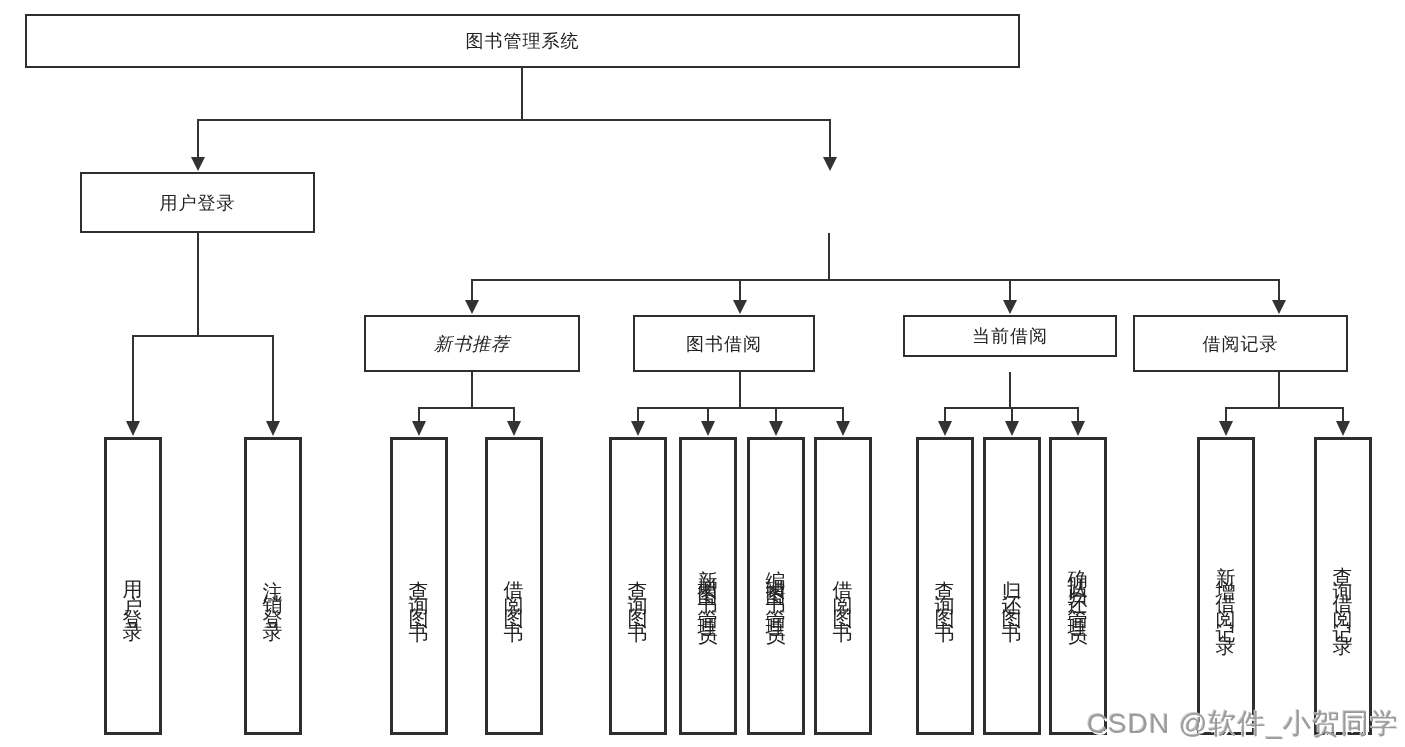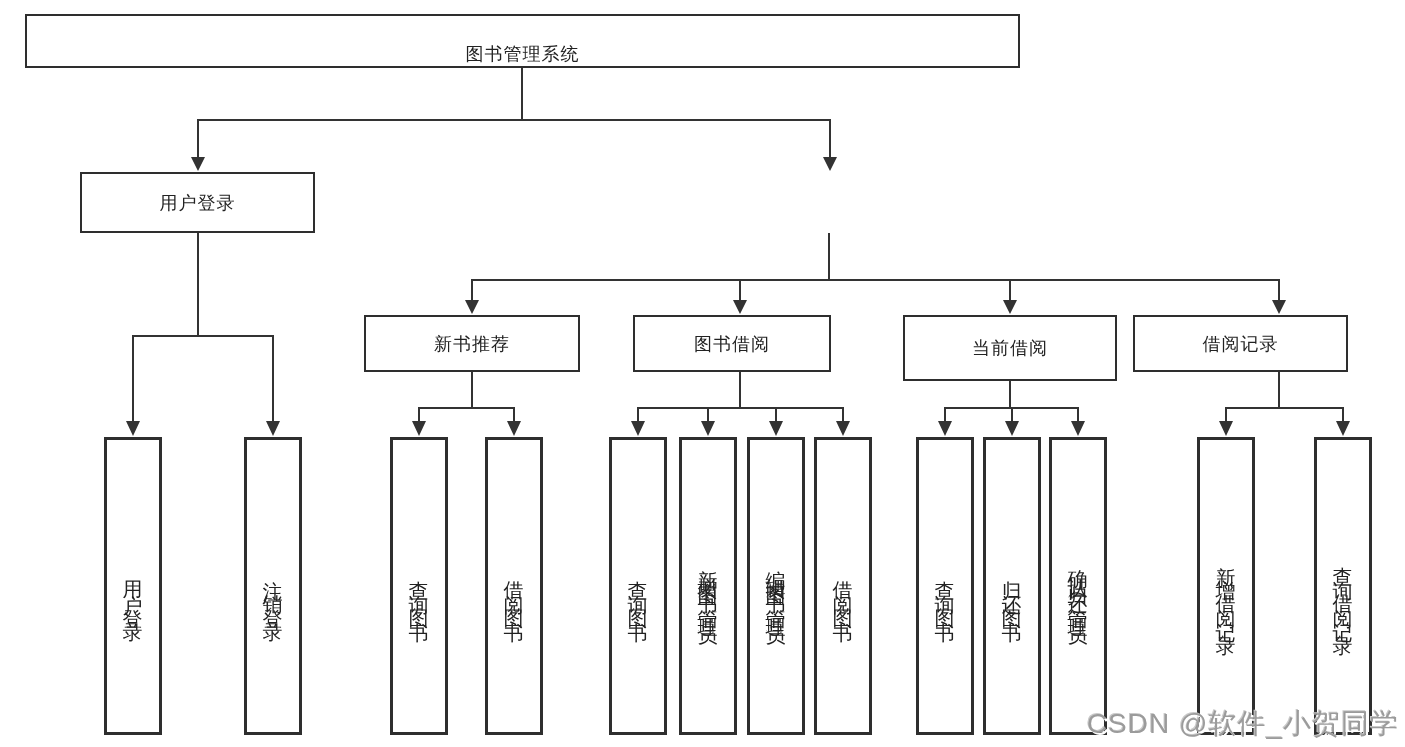--- a/index.html
+++ b/index.html
@@ -9,26 +9,26 @@
   }
   .wires{position:absolute;left:0;top:0;width:1405px;height:747px;pointer-events:none;}
   .ln{stroke:#333333;stroke-width:2;fill:none;}
   .ah{fill:#333333;stroke:none;}
   .box{
     position:absolute;box-sizing:border-box;background:#ffffff;
     border:2px solid #2e2e2e;display:flex;align-items:center;justify-content:center;
     font-size:18px;letter-spacing:1px;white-space:nowrap;
   }
   
-  .b-root{left:25px;top:14px;width:995px;height:54px;align-items:flex-end;}
+  .b-root{left:25px;top:14px;width:995px;height:54px;}
   .b-user{left:80px;top:172px;width:235px;height:61px;}
   .b-mgmt{left:711px;top:172px;width:236px;height:61px;}
-  .b-m0{left:364px;top:315px;width:216px;height:57px;}
-  .b-m1{left:633px;top:315px;width:198px;height:57px;}
-  .b-m2{left:903px;top:315px;width:214px;height:66px;}
+  .b-m0{left:364px;top:315px;width:216px;height:57px;font-style:italic;}
+  .b-m1{left:633px;top:315px;width:182px;height:57px;}
+  .b-m2{left:903px;top:315px;width:214px;height:42px;}
   .b-m3{left:1133px;top:315px;width:215px;height:57px;}
   
   .leaf{top:437px;width:58px;height:298px;border-width:3px;}
   .leaf span{
     writing-mode:vertical-lr;text-orientation:mixed;
     font-size:20px;line-height:1;letter-spacing:14px;transform:translateY(7px);
   }
   .leaf.tight span{letter-spacing:8px;transform:translateY(4px);}
   .l-u0{left:104px;} .l-u1{left:244px;}
   .l-a0{left:390px;} .l-a1{left:485px;}

